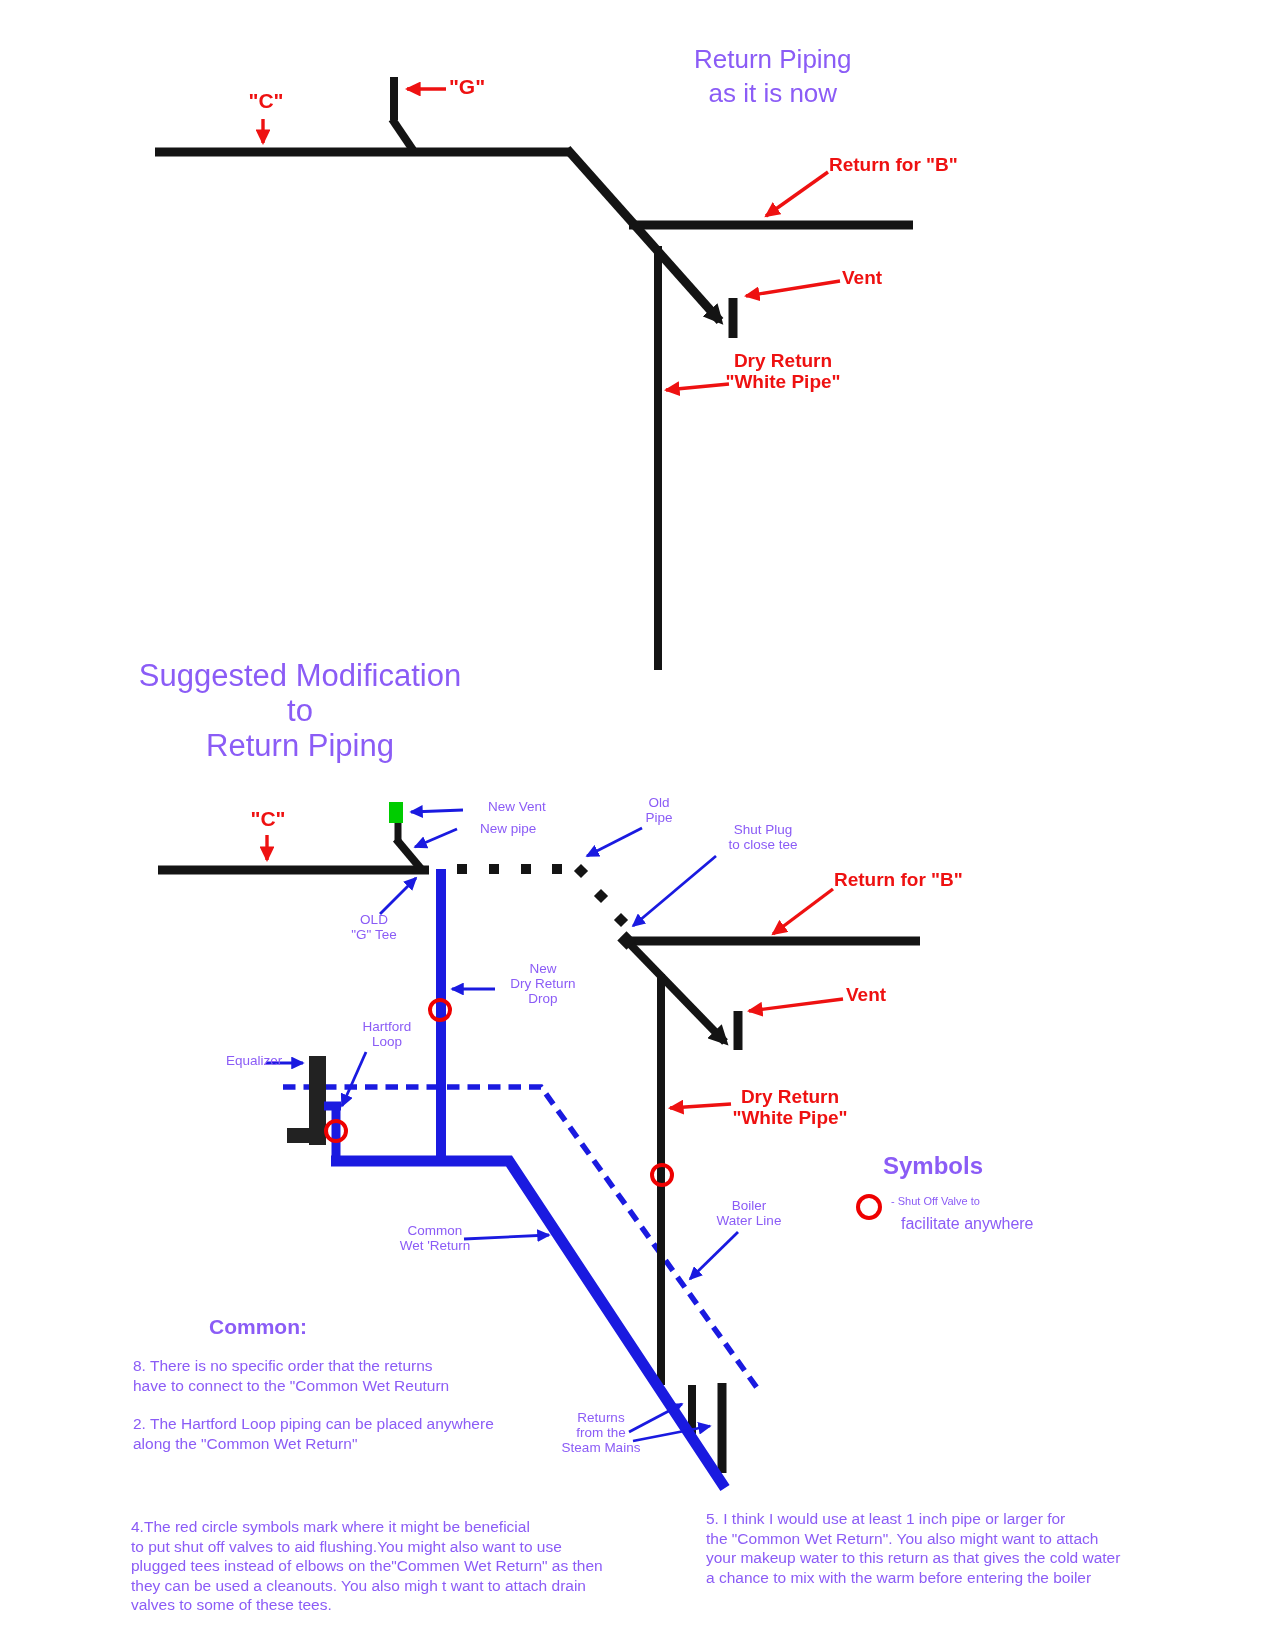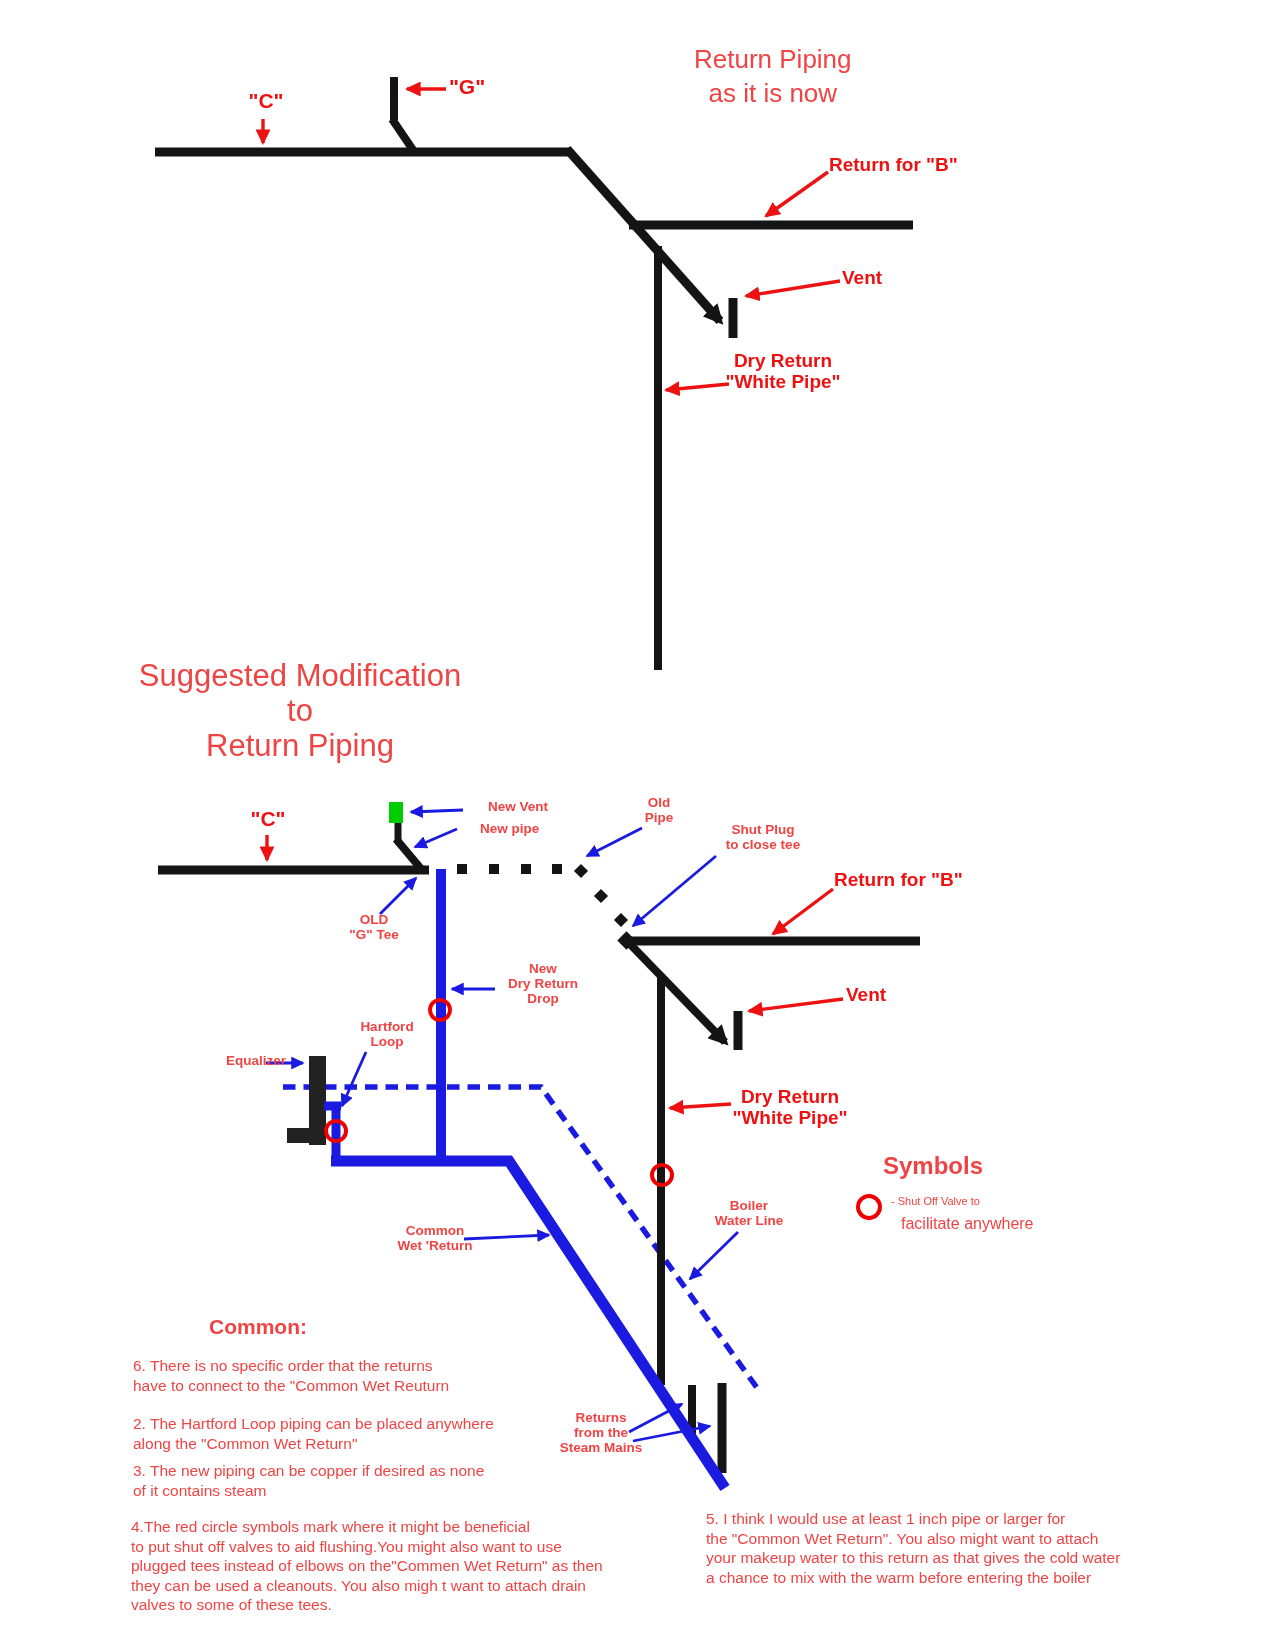--- a/index.html
+++ b/index.html
@@ -1,22 +1,22 @@
 <!DOCTYPE html>
 <html><head>
 <meta charset="utf-8">
 <style>
   html,body{margin:0;padding:0;background:#ffffff;}
   #canvas{position:relative;width:1275px;height:1650px;background:#ffffff;overflow:hidden;
           font-family:"Liberation Sans","DejaVu Sans",sans-serif;}
   #pipes{position:absolute;left:0;top:0;}
-  .lbl{position:absolute;white-space:pre-line;color:#ef4444;line-height:1.08;}
+  .lbl{position:absolute;white-space:pre-line;color:#8b5cf6;line-height:1.08;}
   .ctr{transform:translateX(-50%);text-align:center;}
   .red{color:#ee1111;font-weight:bold;font-size:19px;line-height:1.12;}
-  .blk{font-weight:bold;font-size:13.5px;line-height:1.1;padding-left:24px;}
+  .blk{font-weight:normal;font-size:13.5px;line-height:1.1;padding-left:24px;}
   .title1{font-size:26px;line-height:34px;text-align:center;}
   .title2{font-size:31px;line-height:35px;}
   .note{font-size:15.5px;line-height:19.5px;}
   .h-bold{font-weight:bold;}
 </style>
 </head>
 <body>
 
 <div id="canvas">
 
@@ -156,26 +156,24 @@
 Water Line</div>
   <div class="lbl blk ctr" style="left:589px;top:1411px">Returns
 from the
 Steam Mains</div>
 
   <div class="lbl h-bold" style="left:883px;top:1153px;font-size:24px">Symbols</div>
   <div class="lbl" style="left:891px;top:1196px;font-size:11px">- Shut Off Valve to</div>
   <div class="lbl" style="left:901px;top:1215px;font-size:16px">facilitate anywhere</div>
 
   <div class="lbl h-bold" style="left:209px;top:1316px;font-size:21px">Common:</div>
-  <div class="lbl note" style="left:133px;top:1356px">6. There is no specific order that the returns
+  <div class="lbl note" style="left:133px;top:1356px">8. There is no specific order that the returns
 have to connect to the "Common Wet Reuturn</div>
   <div class="lbl note" style="left:133px;top:1414px">2. The Hartford Loop piping can be placed anywhere
 along the "Common Wet Return"</div>
-  <div class="lbl note" style="left:133px;top:1461px">3. The new piping can be copper if desired as none
-of it contains steam</div>
   <div class="lbl note" style="left:131px;top:1517px">4.The red circle symbols mark where it might be beneficial
 to put shut off valves to aid flushing.You might also want to use
 plugged tees instead of elbows on the"Commen Wet Return" as then
 they can be used a cleanouts. You also migh t want to attach drain
 valves to some of these tees.</div>
   <div class="lbl note" style="left:706px;top:1509px">5. I think I would use at least 1 inch pipe or larger for
 the "Common Wet Return". You also might want to attach
 your makeup water to this return as that gives the cold water
 a chance to mix with the warm before entering the boiler</div>
 

